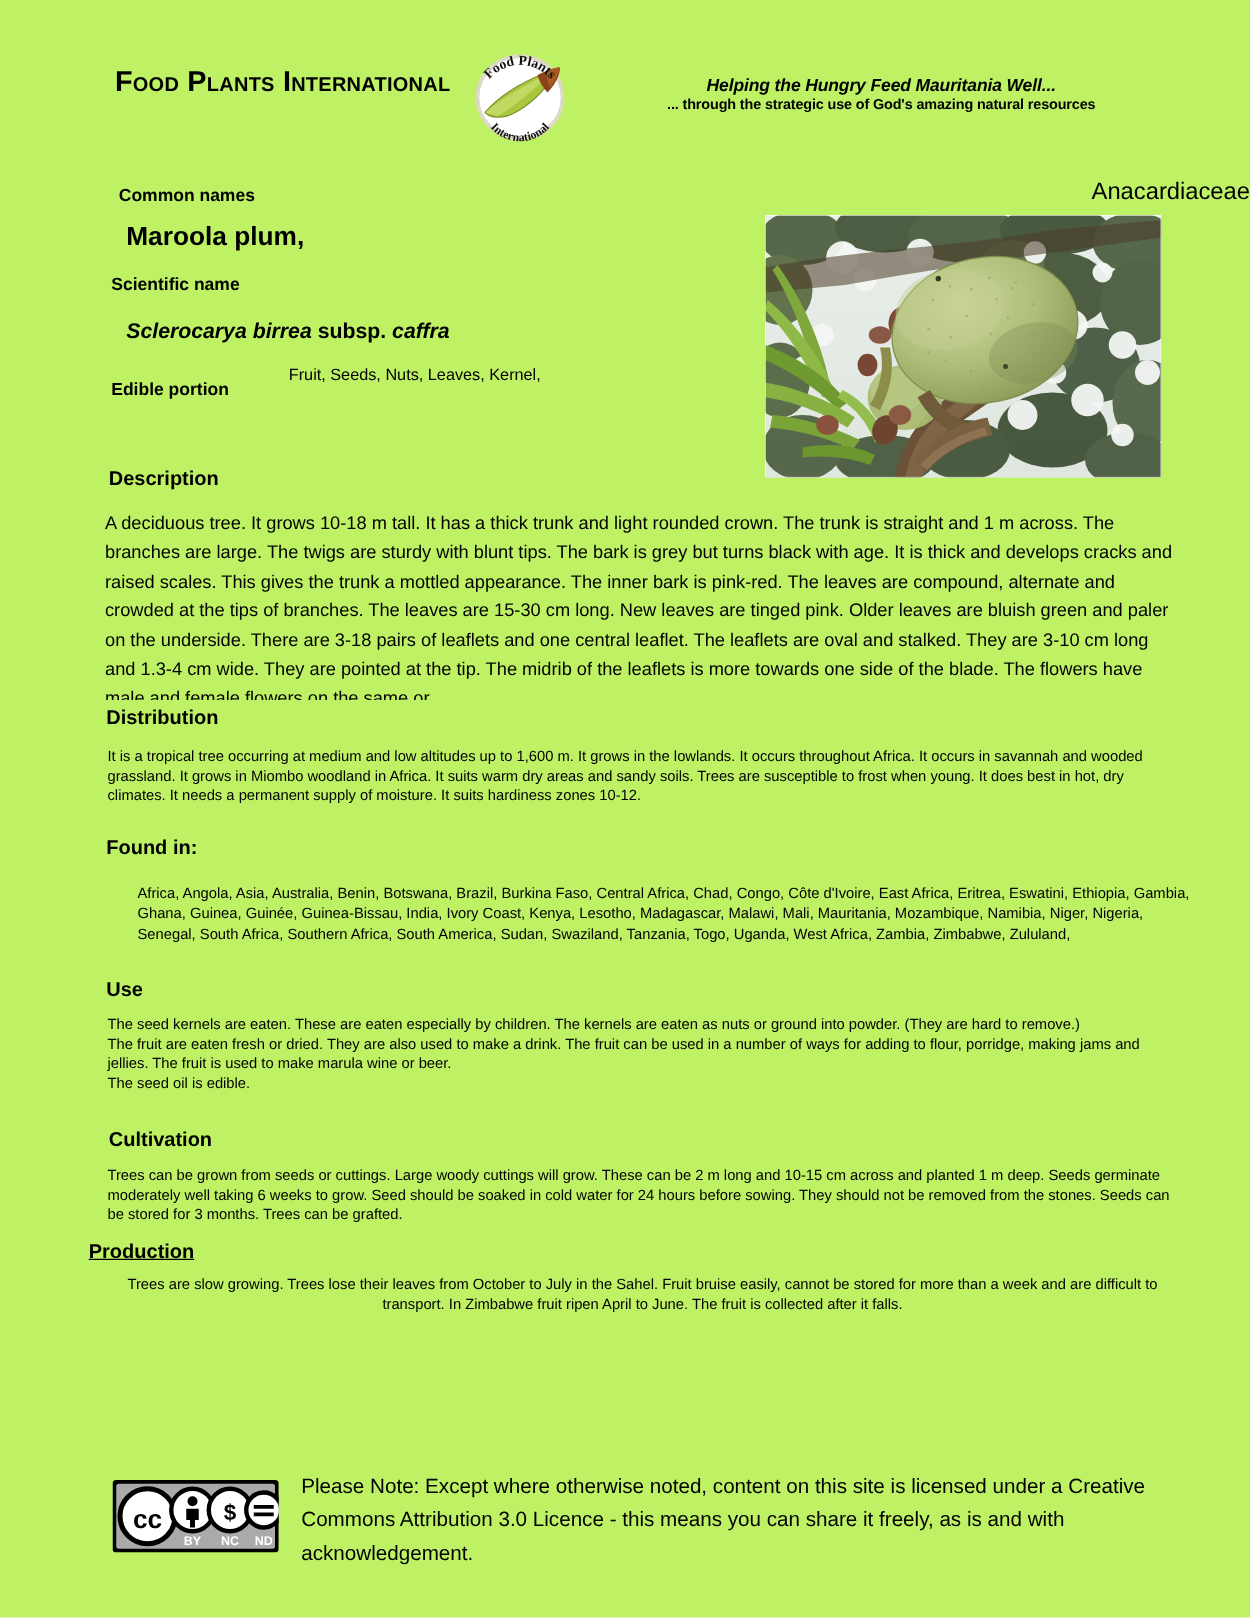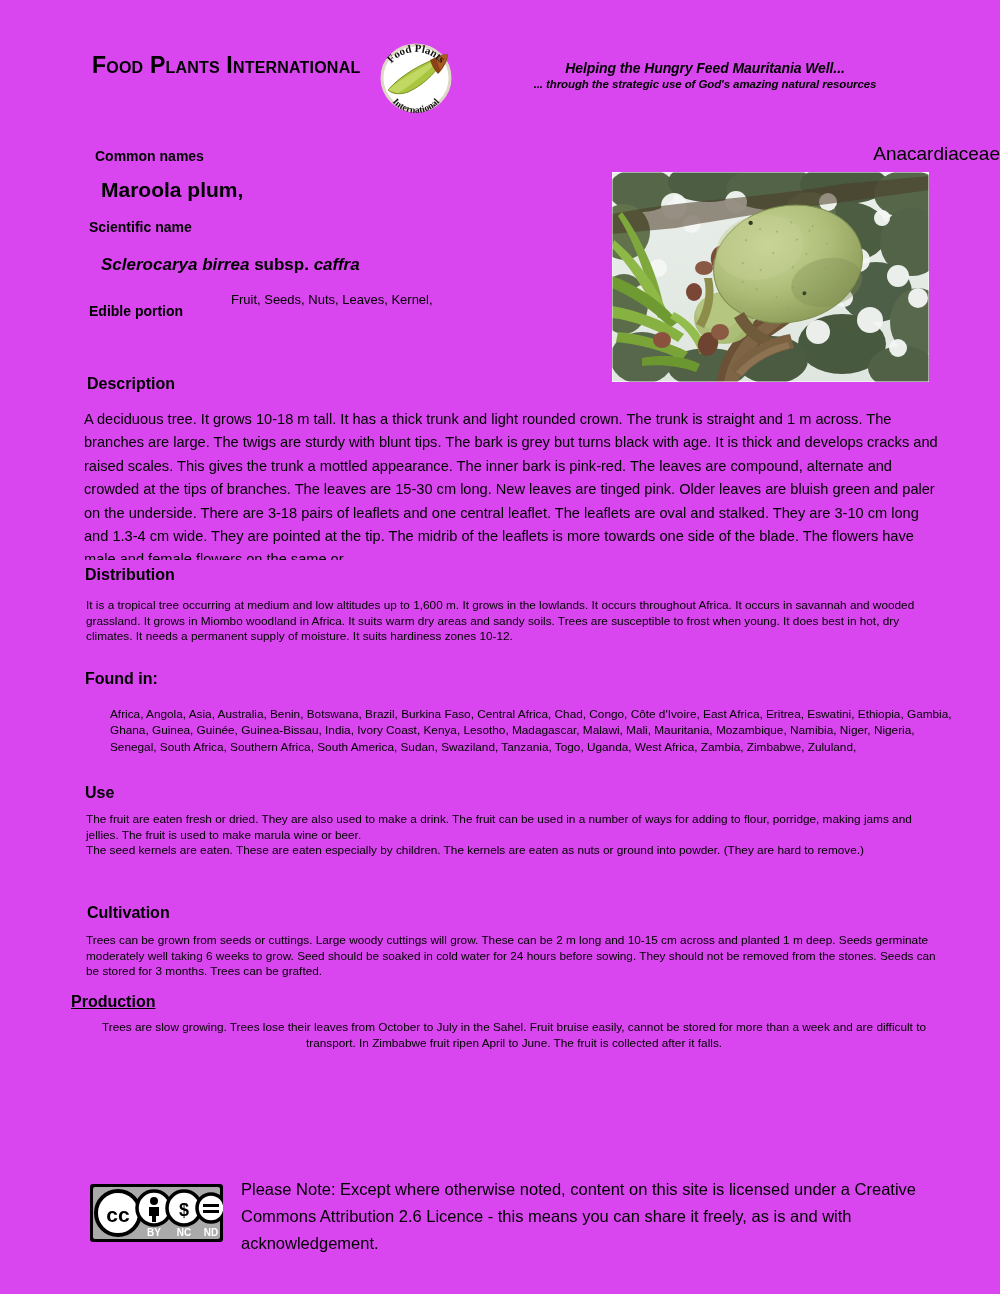--- a/index.html
+++ b/index.html
@@ -9,21 +9,21 @@
     background: #ffffff;
   }
   body {
     font-family: "Liberation Sans", sans-serif;
     color: #000000;
   }
   .page {
     position: relative;
     width: 1000px;
     height: 1294px;
-    background: #d946ef;
+    background: #bef264;
     overflow: hidden;
   }
 
   
   .header {
     position: absolute;
     left: 0; top: 0;
     width: 1000px; height: 120px;
   }
   .brand-title {
@@ -52,21 +52,20 @@
   .tagline-1 {
     font-size: 14px;
     font-weight: bold;
     font-style: italic;
     letter-spacing: -0.1px;
     white-space: nowrap;
   }
   .tagline-2 {
     font-size: 11.5px;
     font-weight: bold;
-    font-style: italic;
     margin-top: 2px;
     letter-spacing: -0.1px;
     white-space: nowrap;
   }
 
   
   .family {
     position: absolute;
     right: 0px; top: 143px;
     font-size: 19px;
@@ -380,22 +379,23 @@
   <div class="sec-body b-description">A deciduous tree.  It grows 10-18 m tall.  It has a thick trunk and light rounded crown.  The trunk is straight and 1 m across.  The branches are large.  The twigs are sturdy with blunt tips.  The bark is grey but turns black with age.  It is thick and develops cracks and raised scales.  This gives the trunk a mottled appearance.  The inner bark is pink-red.  The leaves are compound, alternate and crowded at the tips of branches.  The leaves are 15-30 cm long.  New leaves are tinged pink.  Older leaves are bluish green and paler on the underside.  There are 3-18 pairs of leaflets and one central leaflet.  The leaflets are oval and stalked.  They are 3-10 cm long and 1.3-4 cm wide.  They are pointed at the tip.  The midrib of the leaflets is more towards one side of the blade.  The flowers have male and female flowers on the same or</div>
 
   <div class="sec-h h-distribution">Distribution</div>
   <div class="sec-body b-distribution">It is a tropical tree occurring at medium and low altitudes up to 1,600 m.  It grows in the lowlands.  It occurs throughout Africa.   It occurs in savannah and wooded grassland.  It grows in Miombo woodland in Africa.  It suits warm dry areas and sandy soils.  Trees are susceptible to frost when young.  It does best in hot, dry climates.  It needs a permanent supply of moisture.  It suits hardiness zones 10-12.</div>
 
   <div class="sec-h h-foundin">Found in:</div>
   <div class="sec-body b-foundin">Africa, Angola, Asia, Australia, Benin, Botswana, Brazil, Burkina Faso, Central Africa, Chad, Congo, Côte d'Ivoire, East Africa, Eritrea, Eswatini, Ethiopia, Gambia, Ghana, Guinea, Guinée, Guinea-Bissau, India, Ivory Coast, Kenya, Lesotho, Madagascar, Malawi, Mali, Mauritania, Mozambique, Namibia, Niger, Nigeria, Senegal, South Africa, Southern Africa, South America, Sudan, Swaziland, Tanzania, Togo, Uganda, West Africa, Zambia, Zimbabwe, Zululand,</div>
 
   <div class="sec-h h-use">Use</div>
   <div class="sec-body b-use">
+    <p>The seed kernels are eaten.  These are eaten especially by children.  The kernels are eaten as nuts or ground into powder. (They are hard to remove.)</p>
     <p>The fruit are eaten fresh or dried.   They are also used to make a drink.  The fruit can be used in a number of ways for adding to flour, porridge, making jams and jellies.  The fruit is used to make marula wine or beer.</p>
-    <p>The seed kernels are eaten.  These are eaten especially by children.  The kernels are eaten as nuts or ground into powder. (They are hard to remove.)</p>
+    <p>The seed oil is edible.</p>
   </div>
 
   <div class="sec-h h-cultivation">Cultivation</div>
   <div class="sec-body b-cultivation">Trees can be grown from seeds or cuttings.  Large woody cuttings will grow.  These can be 2 m long and 10-15 cm across and planted 1 m deep.  Seeds germinate moderately well taking 6 weeks to grow.   Seed should be soaked in cold water for 24 hours before sowing. They should not be removed from the stones.   Seeds can be stored for 3 months.  Trees can be grafted.</div>
 
   <div class="sec-h h-production">Production</div>
   <div class="sec-body b-production">Trees are slow growing.  Trees lose their leaves from October to July in the Sahel.   Fruit bruise easily, cannot be stored for more than a week and are difficult to transport.   In Zimbabwe fruit ripen April to June.   The fruit is collected after it falls.</div>
 
   <div class="footer"></div>
 
@@ -418,15 +418,15 @@
       <circle cx="121" cy="24" r="14" fill="#ffffff" stroke="#000" stroke-width="3.5"></circle>
       <rect x="113" y="20" width="16" height="3" fill="#000"></rect>
       <rect x="113" y="26" width="16" height="3" fill="#000"></rect>
 
       <text x="64" y="52" text-anchor="middle" font-family="'Liberation Sans', sans-serif" font-size="10" font-weight="bold" fill="#ffffff">BY</text>
       <text x="94" y="52" text-anchor="middle" font-family="'Liberation Sans', sans-serif" font-size="10" font-weight="bold" fill="#ffffff">NC</text>
       <text x="121" y="52" text-anchor="middle" font-family="'Liberation Sans', sans-serif" font-size="10" font-weight="bold" fill="#ffffff">ND</text>
     </svg>
   </div>
 
-  <div class="license-text">Please Note: Except where otherwise noted, content on this site is licensed under a Creative Commons Attribution 2.6 Licence - this means you can share it freely, as is and with acknowledgement.</div>
+  <div class="license-text">Please Note: Except where otherwise noted, content on this site is licensed under a Creative Commons Attribution 3.0 Licence - this means you can share it freely, as is and with acknowledgement.</div>
 
 </div>
 
 </body></html>

